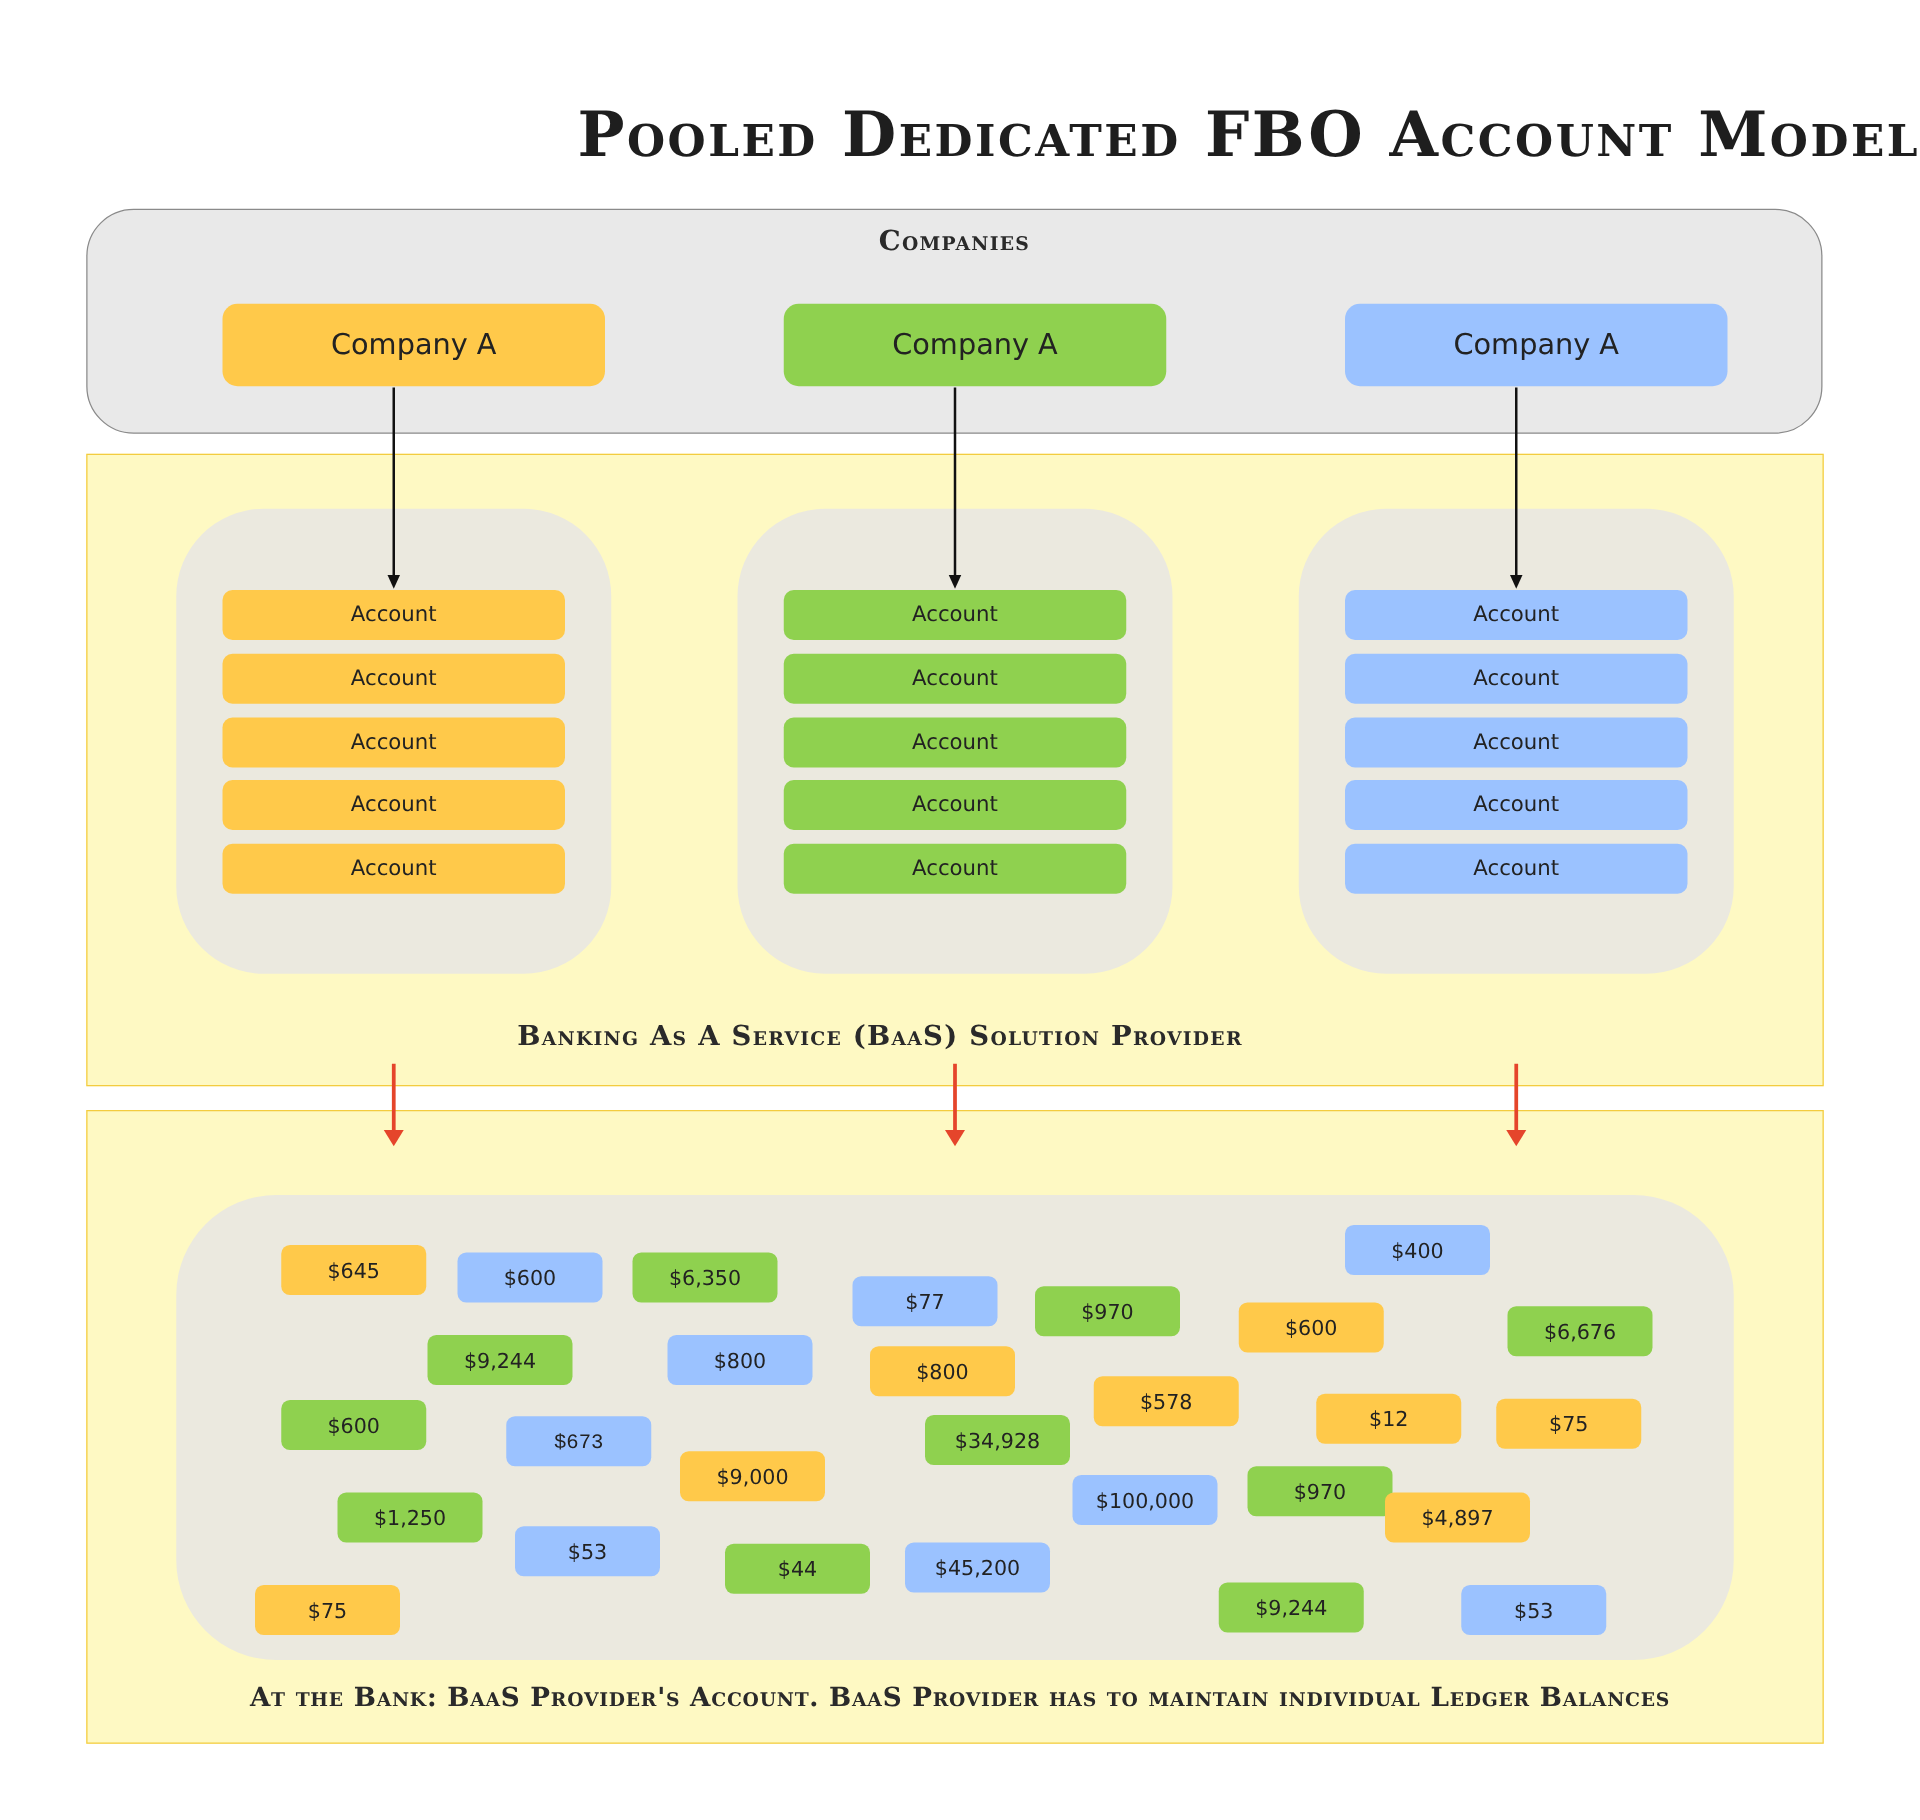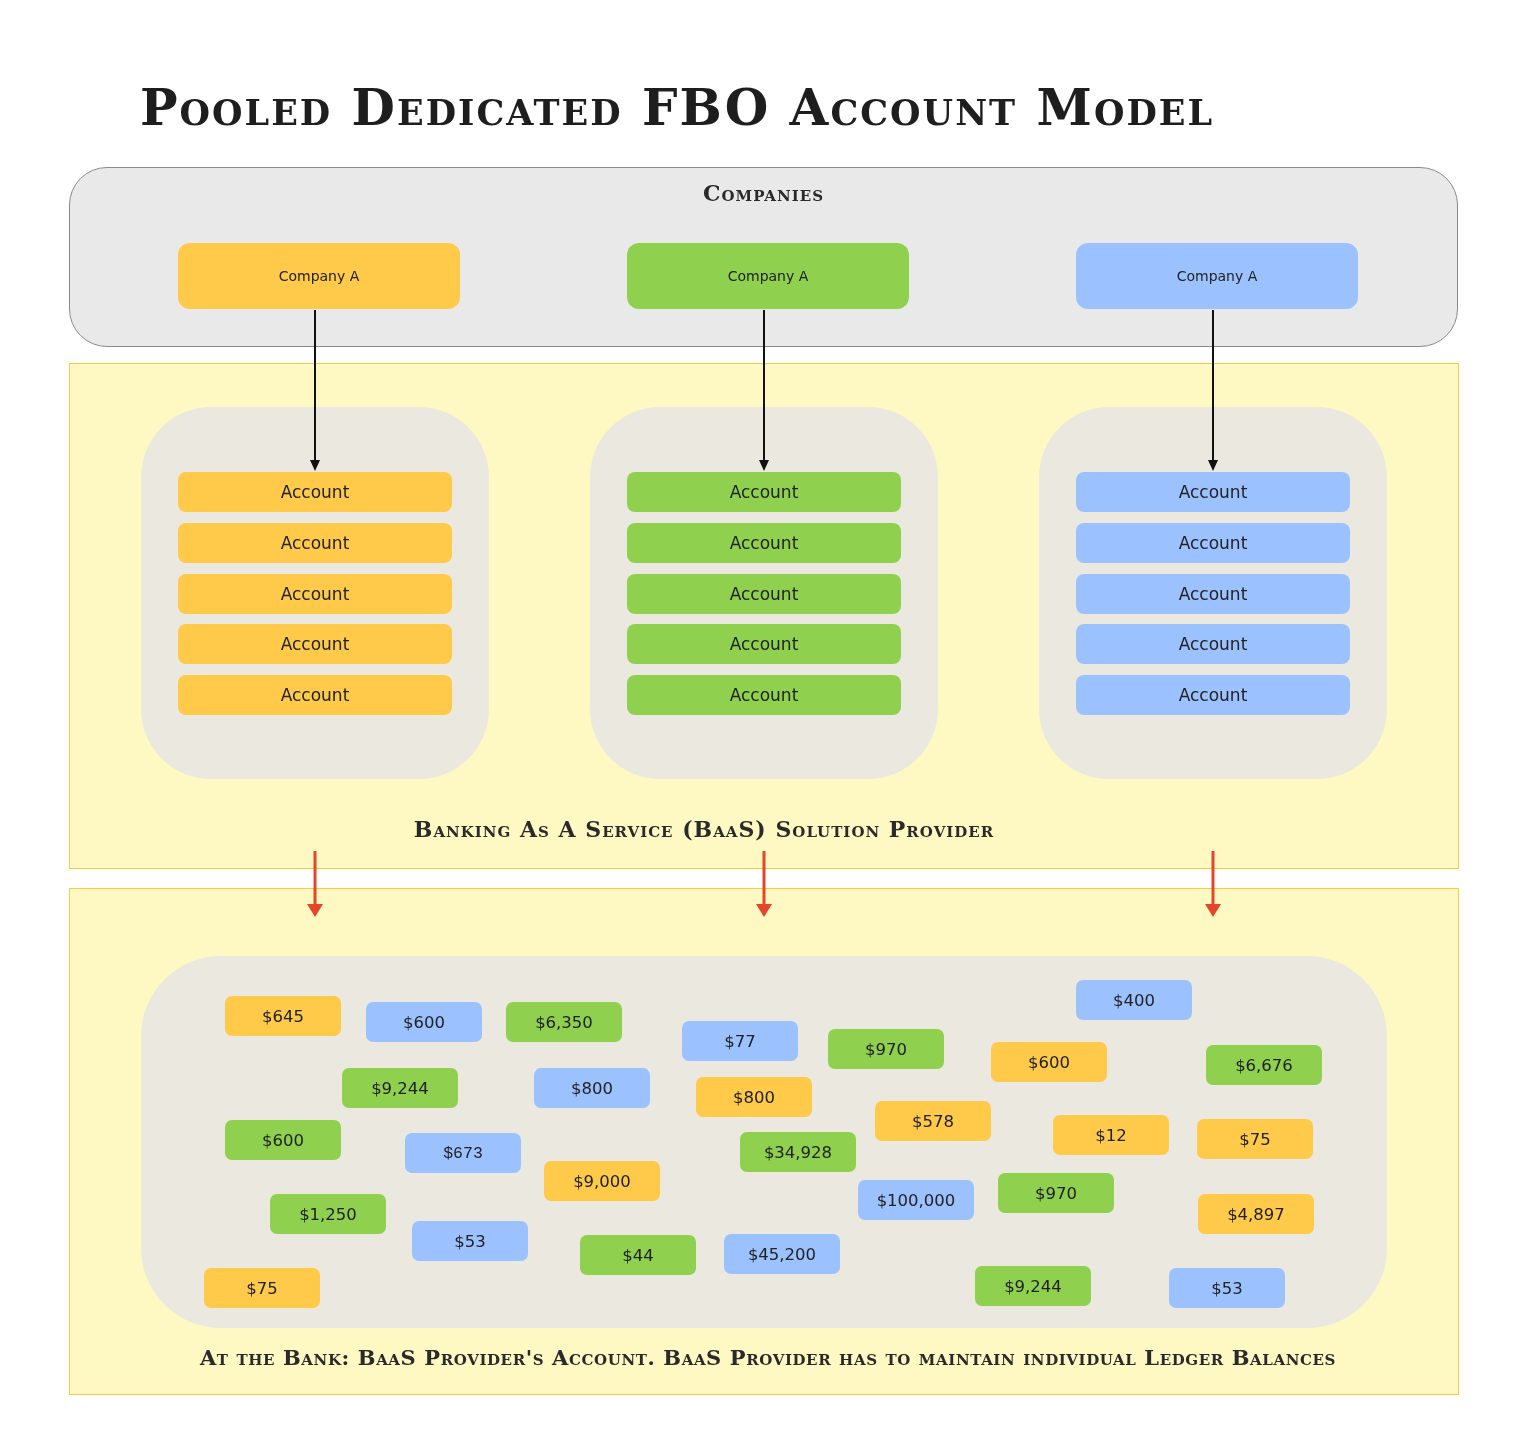--- a/index.html
+++ b/index.html
@@ -1,27 +1,27 @@
 <!DOCTYPE html>
 <html><head>
   <meta charset="utf-8">
   <style>
     html, body { margin: 0; padding: 0; background: #ffffff; }
     body { width: 1536px; height: 1456px; position: relative; overflow: hidden;
            font-family: "DejaVu Sans", sans-serif; color: #222; }
-    .title { position: absolute; left: 0; width: 1536px; top: 78px; text-align: left;
+    .title { position: absolute; left: 0; width: 1536px; top: 78px; text-align: right;
              font-family: "DejaVu Serif", serif; font-weight: bold; font-variant: small-caps;
              font-size: 50px; letter-spacing: 2px; color: #1e1e1e; padding-left: 140px; box-sizing: border-box; }
     .companies-panel { position: absolute; left: 69px; top: 167px; width: 1389px; height: 180px;
                        background: #e9e9e9; border: 1.5px solid #8a8a8a; border-radius: 38px; box-sizing: border-box; }
     .section-label { position: absolute; font-family: "DejaVu Serif", serif; font-variant: small-caps;
                      font-weight: bold; color: #2a2a2a; white-space: nowrap; text-align: center; }
     .companies-label { left: 0; width: 100%; top: 12px; font-size: 22px; letter-spacing: 1px; }
-    .company-box { position: absolute; top: 243px; width: 282px; height: 66px; border-radius: 12px;
-                   display: flex; align-items: center; justify-content: center; font-size: 14px; color: #222; }
+    .company-box { position: absolute; top: 243px; width: 306px; height: 66px; border-radius: 12px;
+                   display: flex; align-items: center; justify-content: center; font-size: 23px; color: #222; }
     .baas-panel { position: absolute; left: 69px; top: 363px; width: 1390px; height: 506px;
                   background: #fef9c3; border: 1.5px solid #f3cc3f; box-sizing: border-box; }
     .bank-panel { position: absolute; left: 69px; top: 888px; width: 1390px; height: 507px;
                   background: #fef9c3; border: 1.5px solid #f3cc3f; box-sizing: border-box; }
     .group-bg { position: absolute; top: 407px; width: 348px; height: 372px; background: #ebe9df; border-radius: 70px; }
     .account { position: absolute; width: 274px; height: 40px; border-radius: 8px; display: flex;
                align-items: center; justify-content: center; font-size: 17px; color: #222; }
     .baas-label { position: absolute; left: 0; width: 1408px; top: 816px; font-size: 22px; letter-spacing: 1px; }
     .ledger-bg { position: absolute; left: 141px; top: 956px; width: 1246px; height: 372px;
                  background: #ebe9df; border-radius: 80px; }
@@ -93,21 +93,21 @@
 <div class="chip yellow" style="left:696px;top:1077px;">$800</div>
 <div class="chip yellow" style="left:875px;top:1101px;">$578</div>
 <div class="chip yellow" style="left:1053px;top:1115px;">$12</div>
 <div class="chip yellow" style="left:1197px;top:1119px;">$75</div>
 <div class="chip green" style="left:225px;top:1120px;">$600</div>
 <div class="chip blue" style="left:405px;top:1133px;font-family:Liberation Mono, monospace;">$673</div>
 <div class="chip yellow" style="left:544px;top:1161px;">$9,000</div>
 <div class="chip green" style="left:740px;top:1132px;">$34,928</div>
 <div class="chip blue" style="left:858px;top:1180px;">$100,000</div>
 <div class="chip green" style="left:998px;top:1173px;">$970</div>
-<div class="chip yellow" style="left:1198px;top:1194px;">$4,897</div>
+<div class="chip yellow" style="left:1108px;top:1194px;">$4,897</div>
 <div class="chip green" style="left:270px;top:1194px;">$1,250</div>
 <div class="chip blue" style="left:412px;top:1221px;">$53</div>
 <div class="chip green" style="left:580px;top:1235px;">$44</div>
 <div class="chip blue" style="left:724px;top:1234px;">$45,200</div>
 <div class="chip yellow" style="left:204px;top:1268px;">$75</div>
 <div class="chip green" style="left:975px;top:1266px;">$9,244</div>
 <div class="chip blue" style="left:1169px;top:1268px;">$53</div>
 
 <div class="section-label bank-label">At the Bank: BaaS Provider's Account. BaaS Provider has to maintain individual Ledger Balances</div>
 

